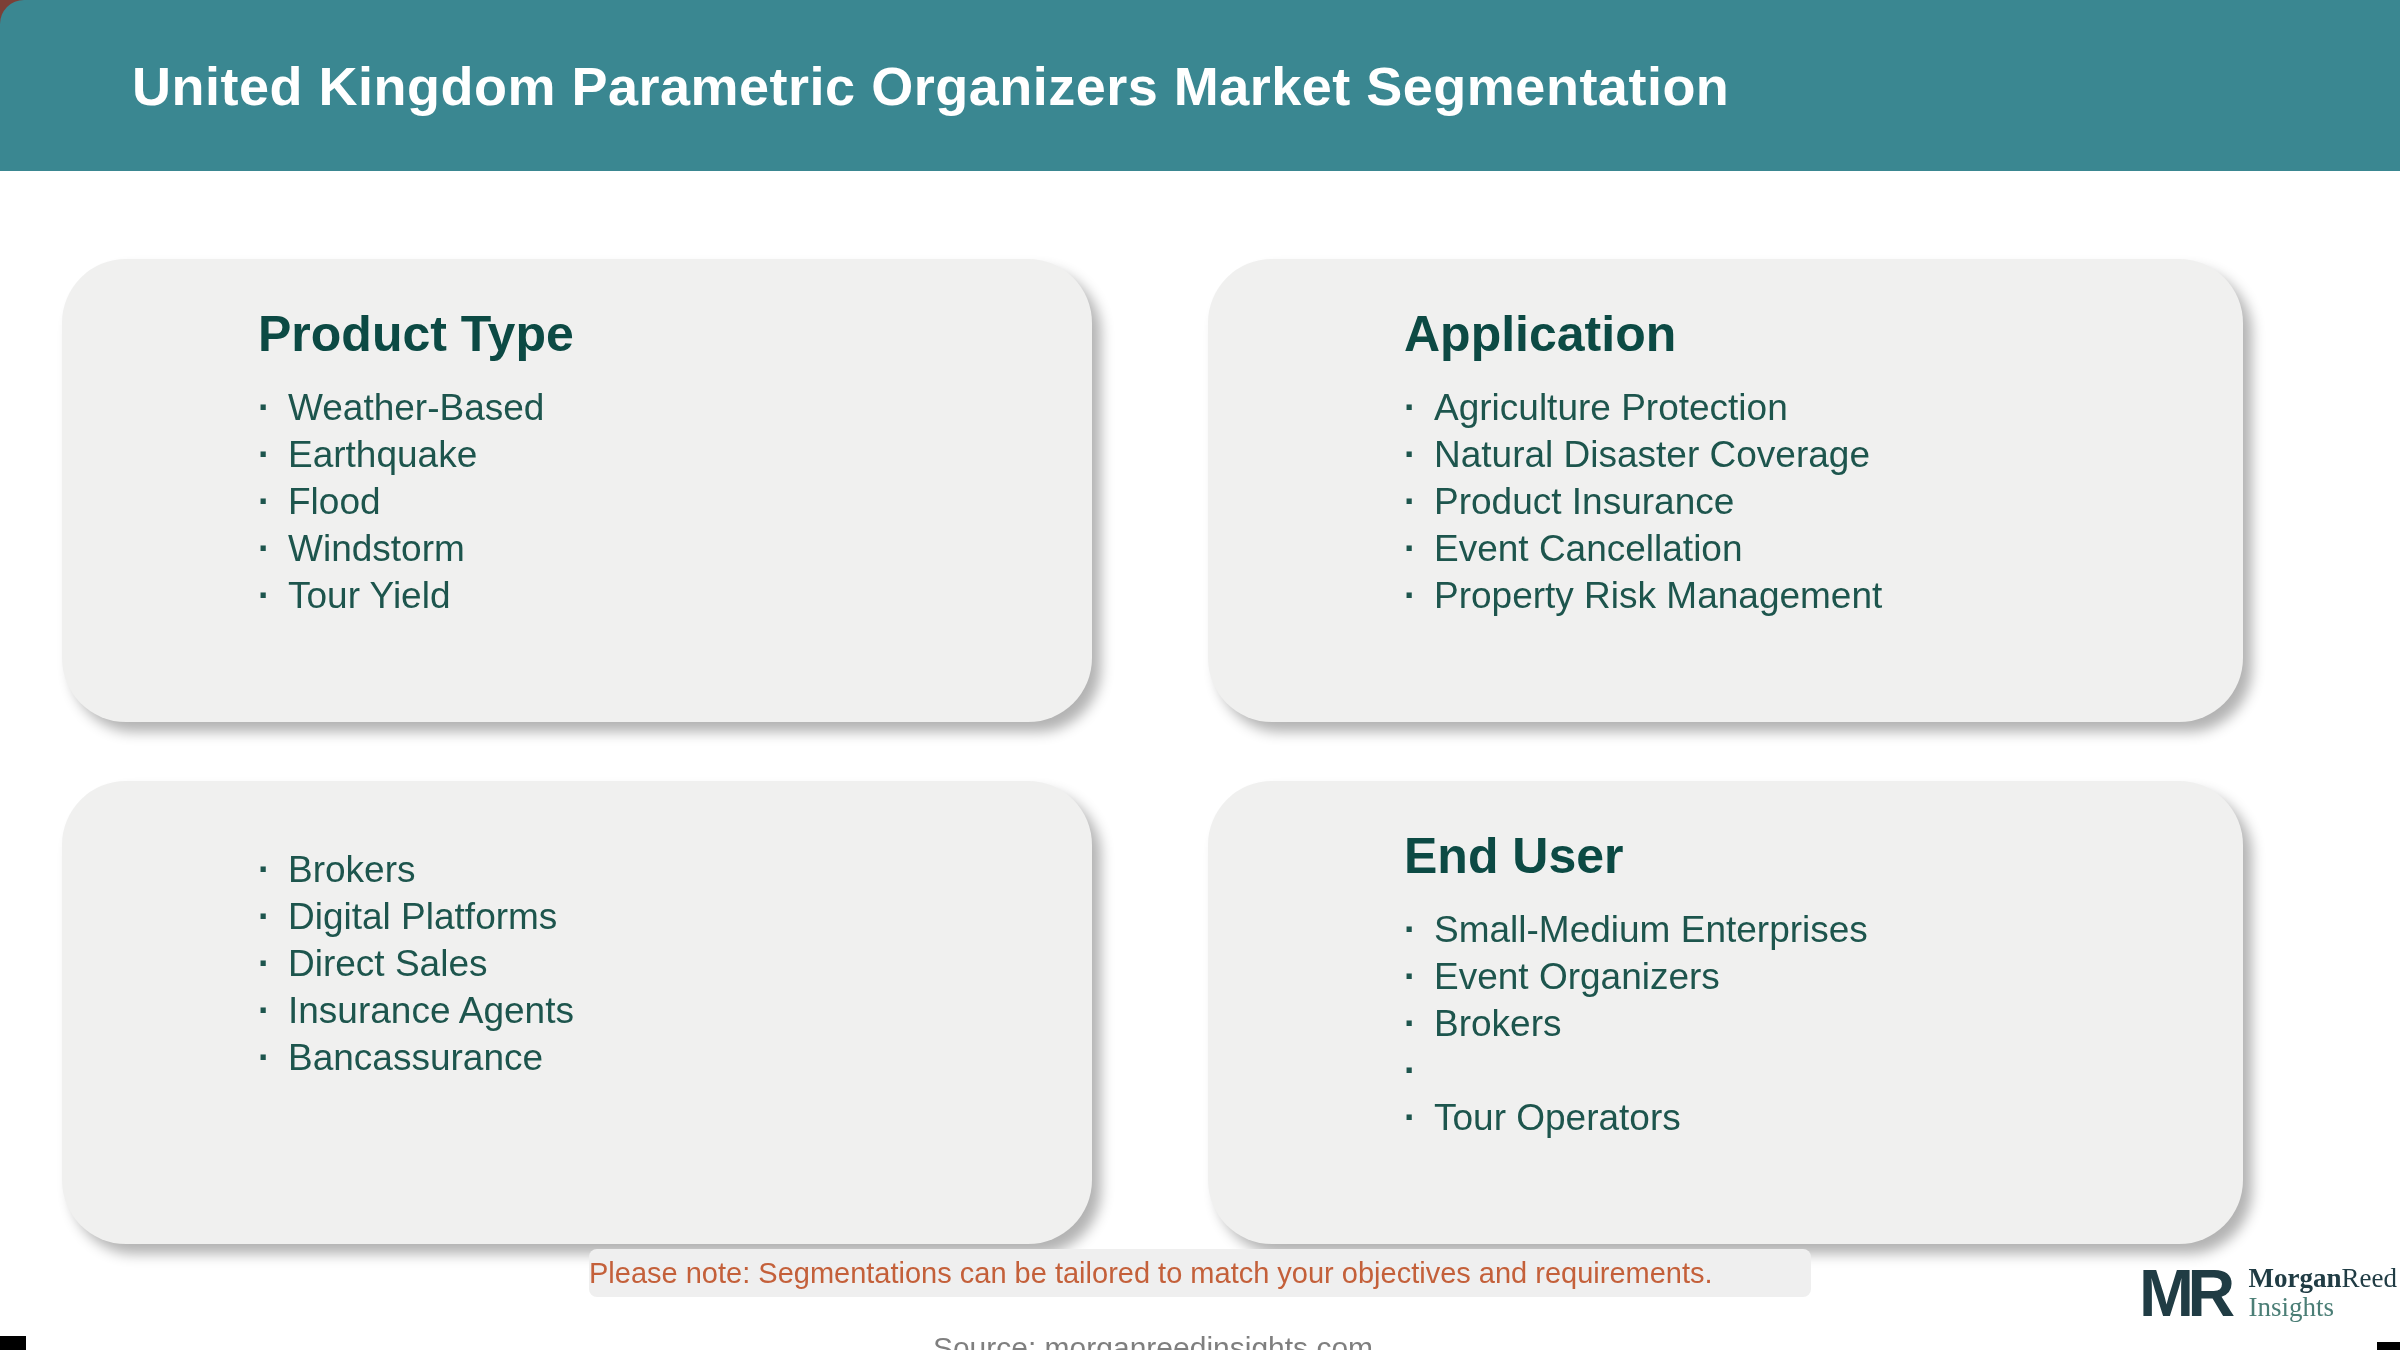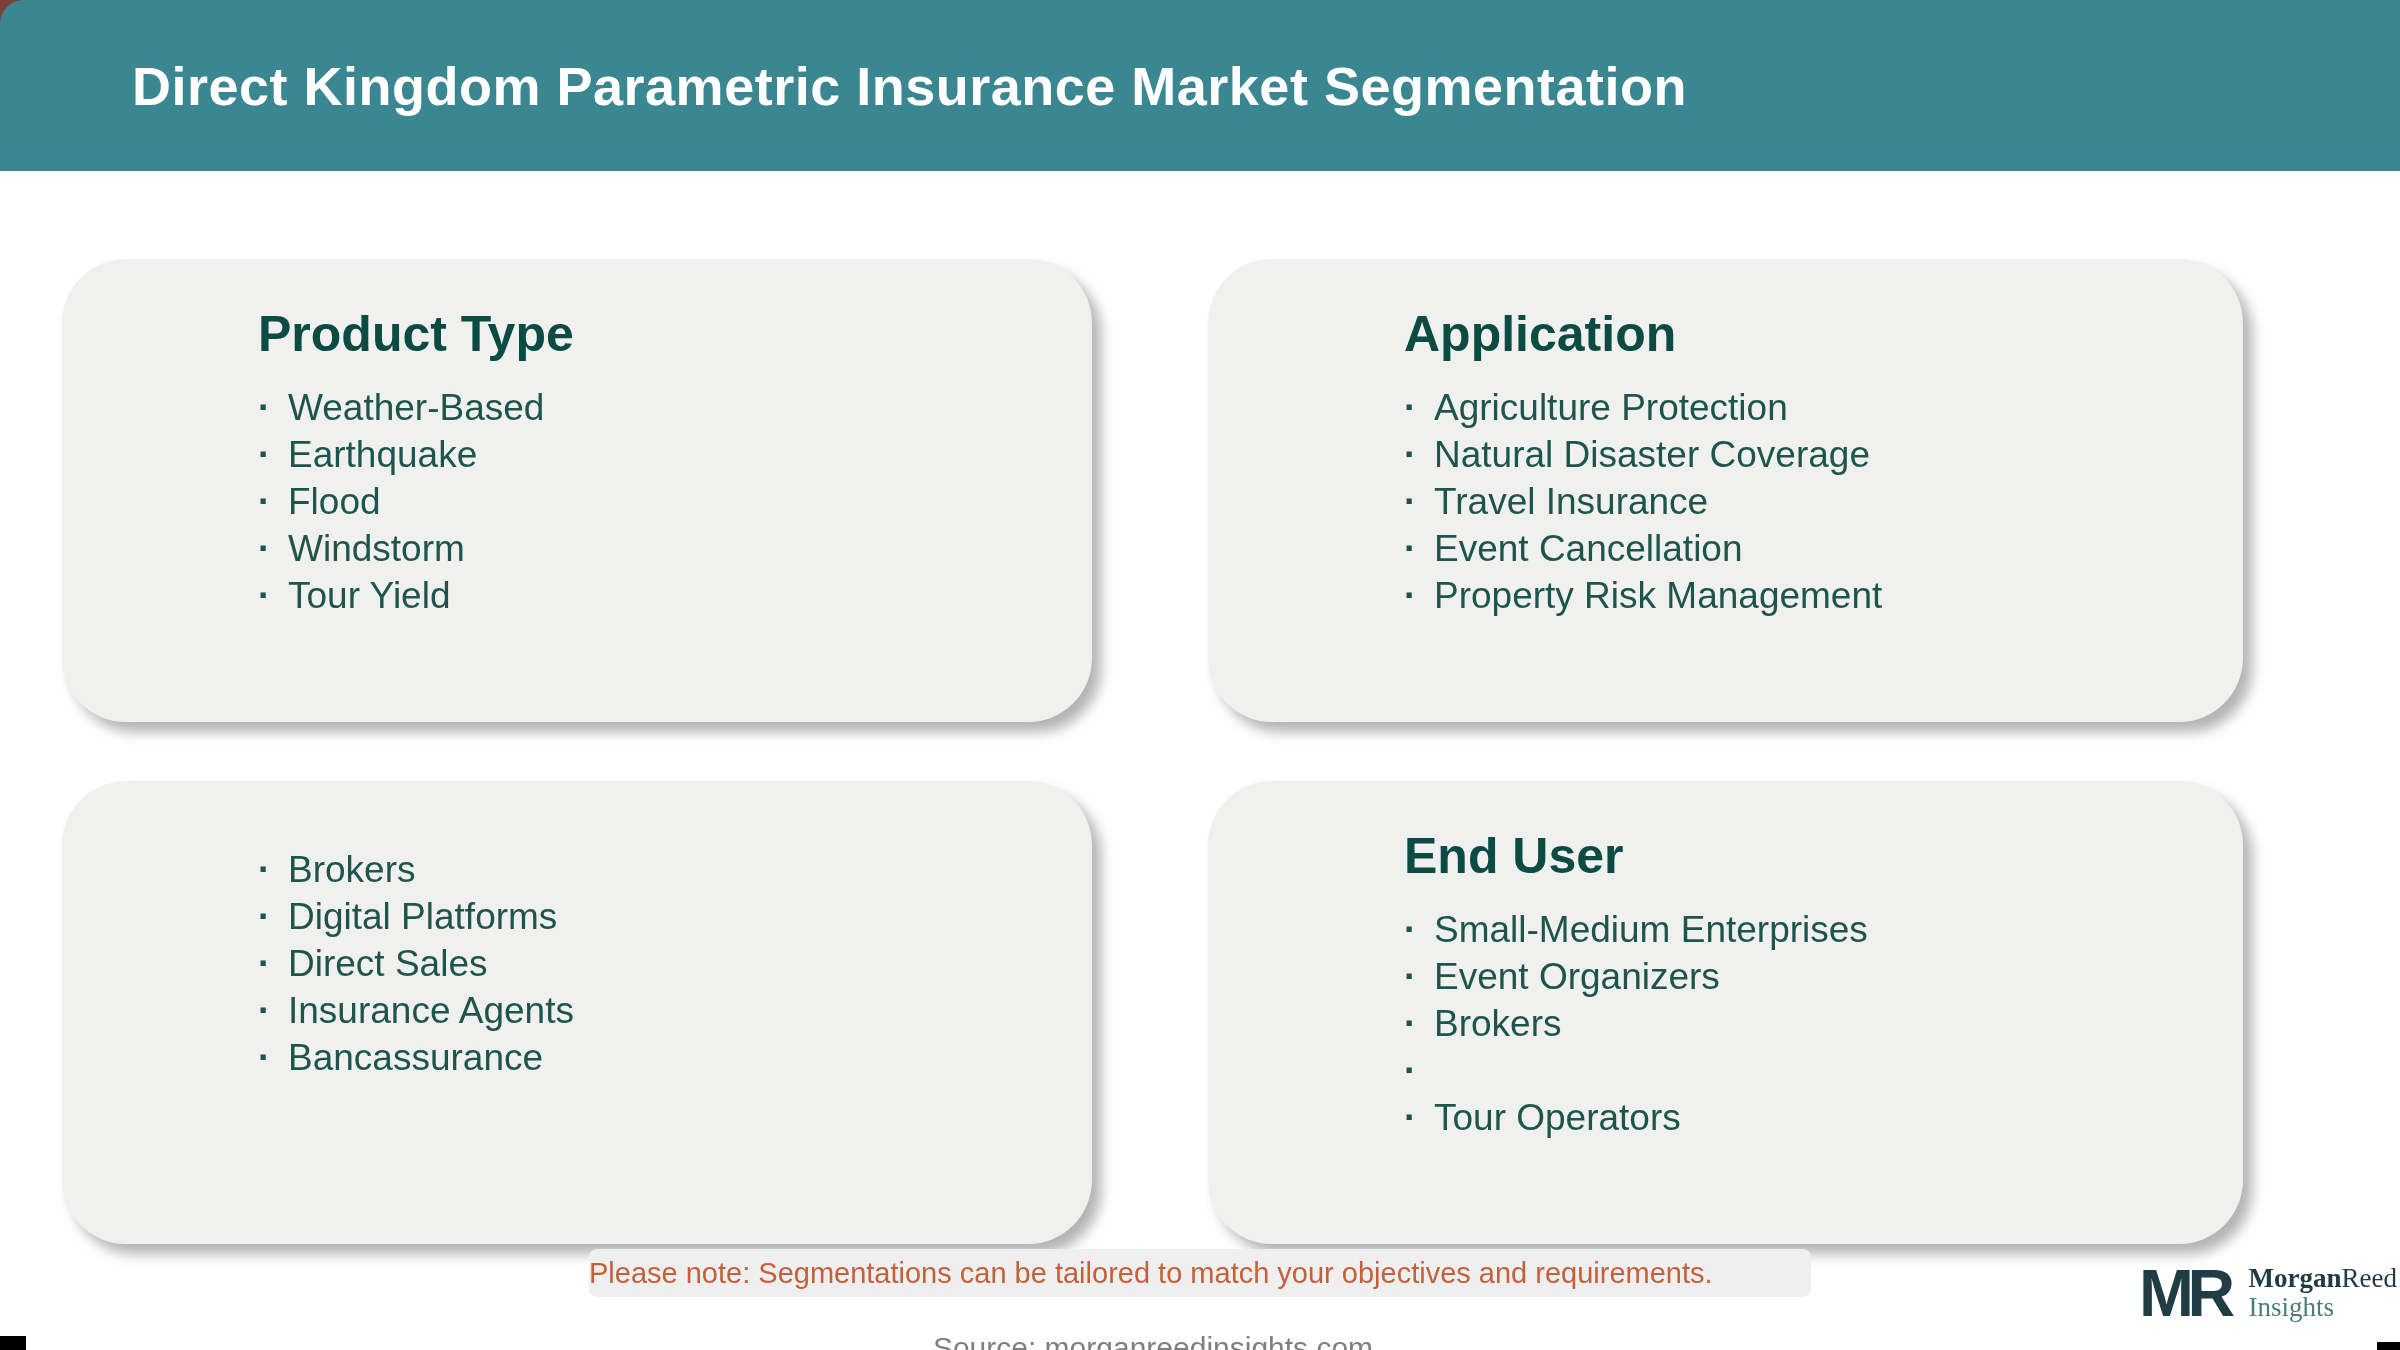--- a/index.html
+++ b/index.html
@@ -122,21 +122,21 @@
   .crop-right{left:2377px;top:1342px;width:23px;height:8px;}
 </style>
 </head>
 <body>
 
 <div id="canvas">
 
   <div class="corner-accent"></div>
 
   <header>
-    <h1 class="page-title">Direct Kingdom Parametric Insurance Market Segmentation</h1>
+    <h1 class="page-title">United Kingdom Parametric Organizers Market Segmentation</h1>
   </header>
 
   <main>
     <section class="card">
       <h2 class="card-title">Product Type</h2>
       <ul class="card-items">
           <li>
             <span class="dot">·</span>
             <span class="item-label">Weather-Based</span>
           </li>
@@ -165,21 +165,21 @@
           <li>
             <span class="dot">·</span>
             <span class="item-label">Agriculture Protection</span>
           </li>
           <li>
             <span class="dot">·</span>
             <span class="item-label">Natural Disaster Coverage</span>
           </li>
           <li>
             <span class="dot">·</span>
-            <span class="item-label">Travel Insurance</span>
+            <span class="item-label">Product Insurance</span>
           </li>
           <li>
             <span class="dot">·</span>
             <span class="item-label">Event Cancellation</span>
           </li>
           <li>
             <span class="dot">·</span>
             <span class="item-label">Property Risk Management</span>
           </li>
         </ul>

